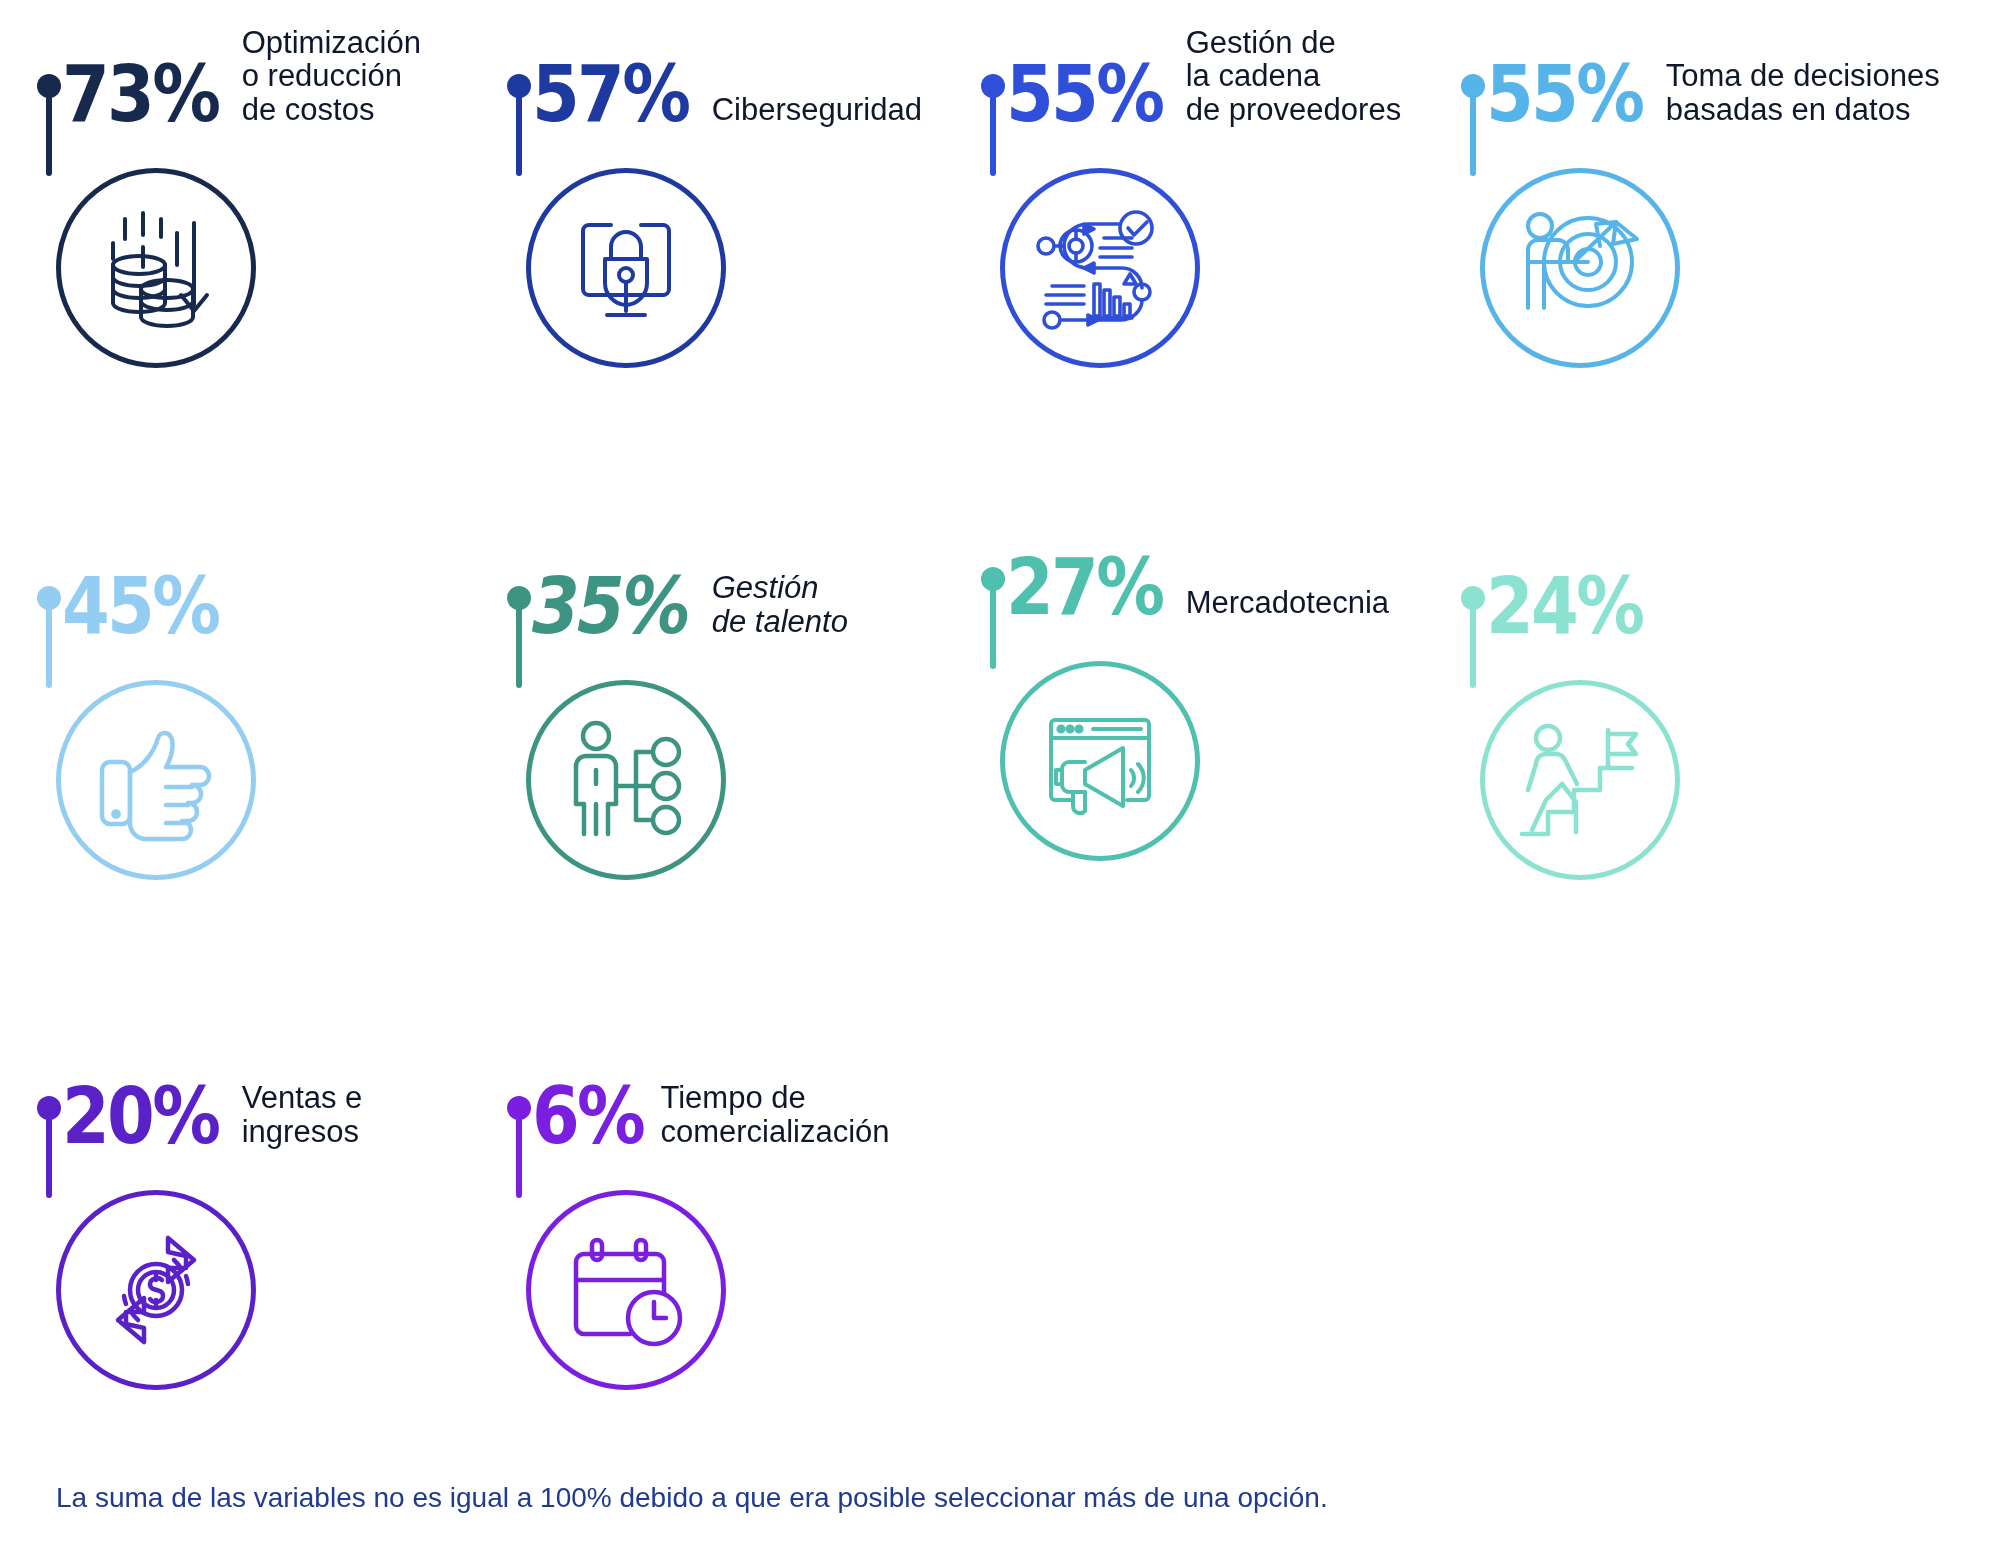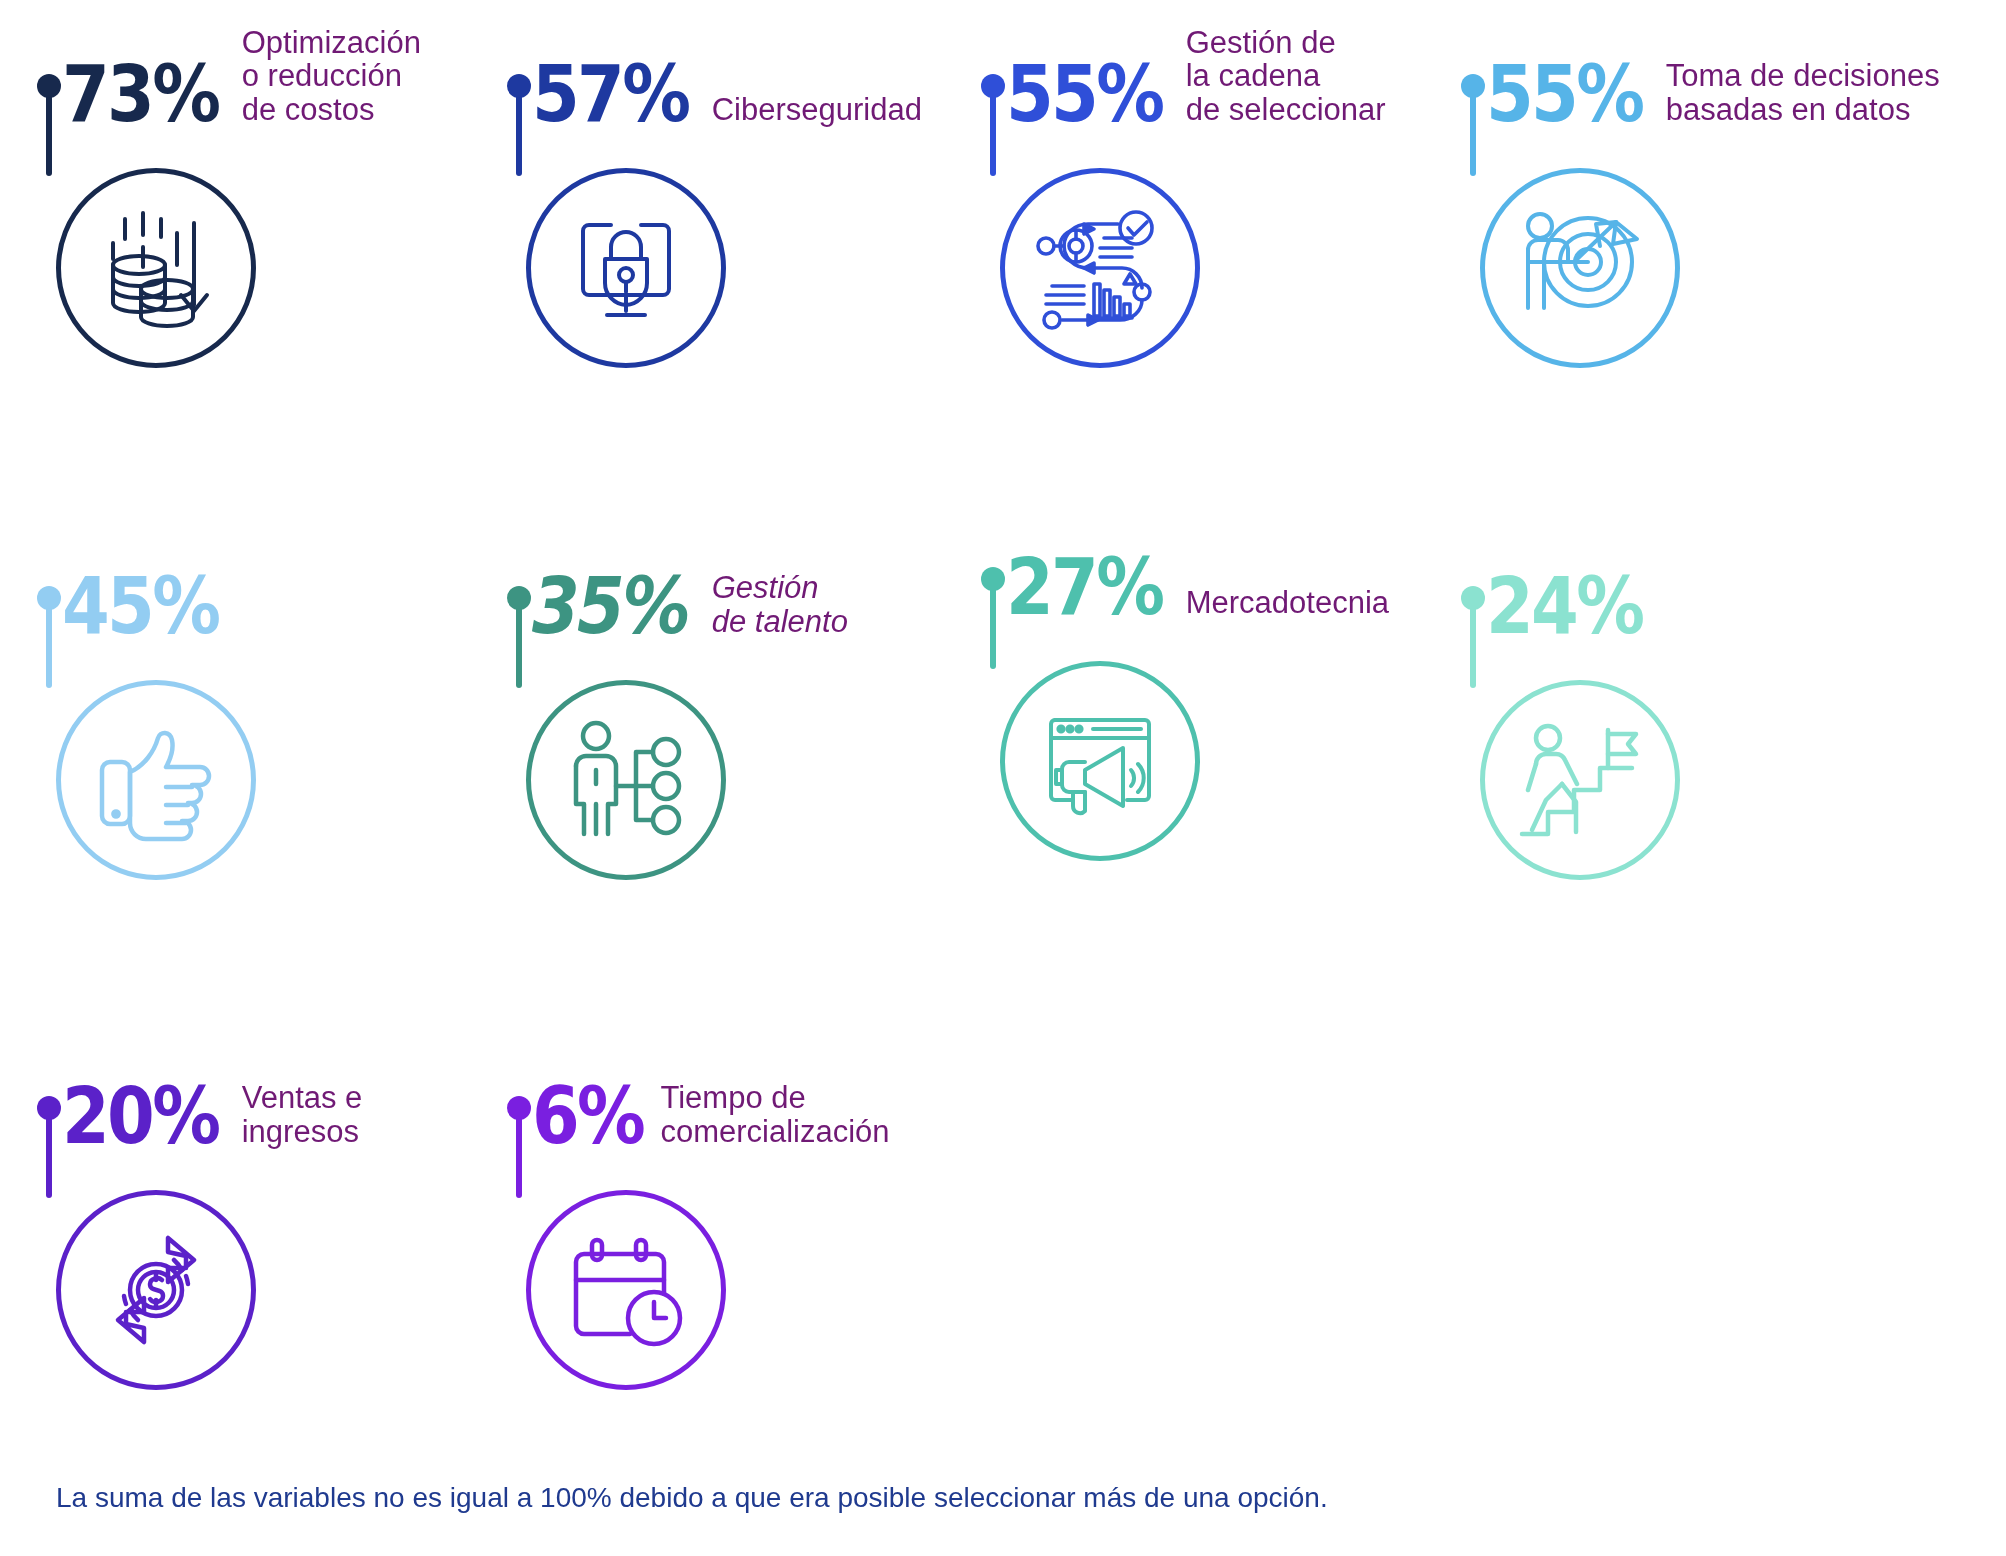--- a/index.html
+++ b/index.html
@@ -43,21 +43,21 @@
     white-space: nowrap;
     transform: scaleX(0.88);
     transform-origin: left bottom;
     margin-left: 16px;
   }
 
   .label {
     font-family: "Liberation Sans", sans-serif;
     font-size: 31px;
     line-height: 1.08;
-    color: #701a75;
+    color: #0f172a;
     white-space: pre-line;
     padding-bottom: 2px;
     margin-left: 2px;
   }
 
   
   .stem {
     position: absolute;
     left: 0;
     top: 76px;
@@ -165,21 +165,21 @@
   </div>
       <div class="stat" style="left: 990px; top: 10px;">
     <div class="stem" style="height:90px">
       <div class="line" style="background:#2F4FD8"></div>
       <div class="dot" style="background:#2F4FD8"></div>
     </div>
     <div class="stat-head">
       <div class="pct" style="color:#2F4FD8">55%</div>
       <div class="label">Gestión de
 la cadena
-de seleccionar</div>
+de proveedores</div>
     </div>
     <div class="ring" style="top:158px;border-width:5px;border-color:#2F4FD8;color:#2F4FD8">
 
     <svg width="136" height="136" viewBox="0 0 136 136" fill="none" stroke="currentColor" stroke-width="3.6" stroke-linecap="round" stroke-linejoin="round">
       <circle cx="14" cy="46" r="8"></circle>
       <path d="M22 46 h10 a24 22 0 0 1 24 -22 h30"></path>
       <path d="M52 24 l10 5 l-10 5 z" fill="currentColor"></path>
       <path d="M32 46 a24 22 0 0 0 24 22 h34 a20 20 0 0 1 20 20"></path>
       <path d="M62 63 l-10 5 l10 5 z" fill="currentColor"></path>
       <circle cx="110" cy="92" r="8"></circle>

